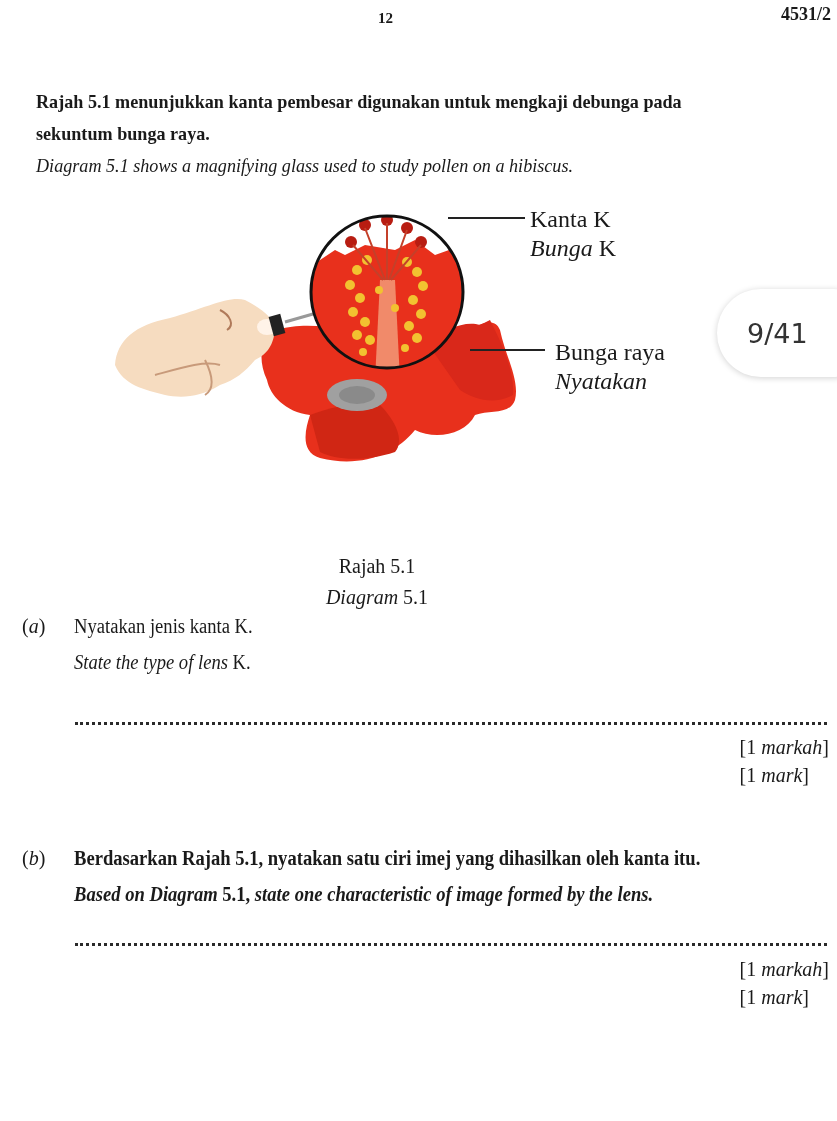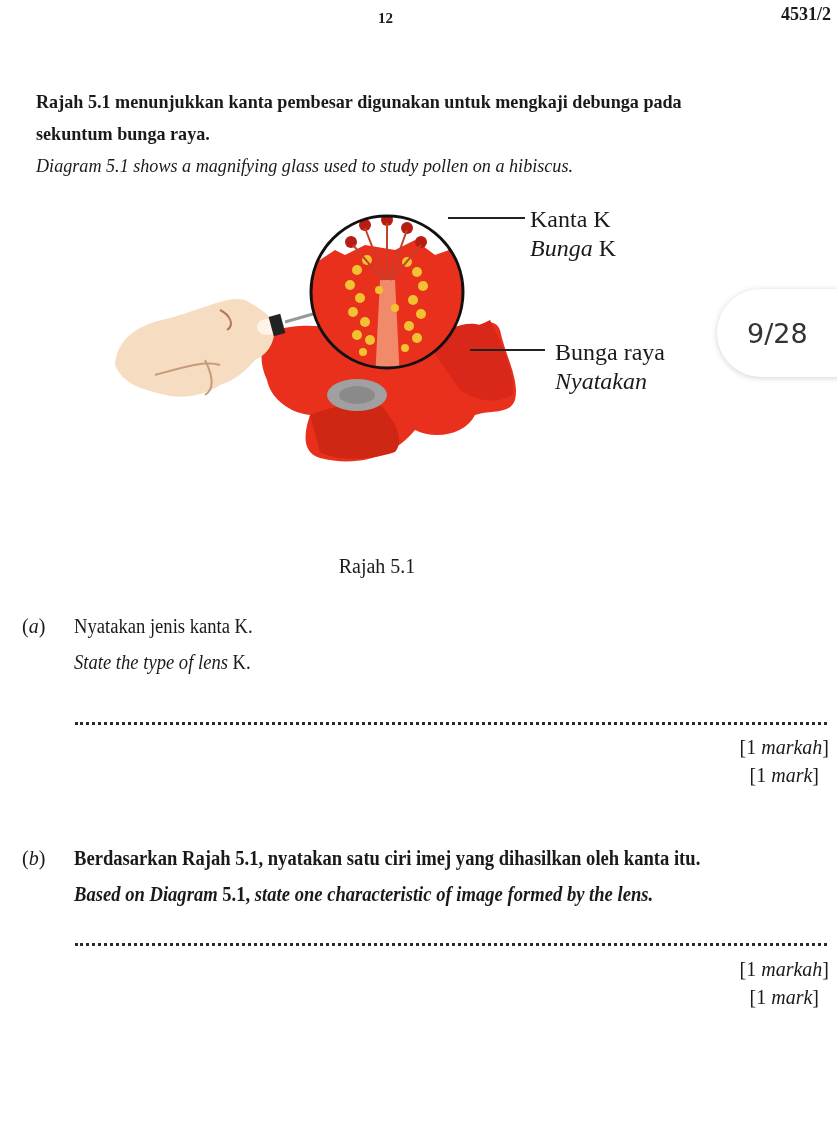--- a/index.html
+++ b/index.html
@@ -28,21 +28,21 @@
     .q .marker { position: absolute; left: 0; top: 0; }
     .q .marker i { font-style: italic; }
     .q .body { position: absolute; left: 52px; top: 0; white-space: nowrap; }
     .q .ms { display: block; font-weight: bold; transform: scaleX(0.93); transform-origin: left; }
     .q .en { display: block; font-style: italic; font-weight: bold; transform: scaleX(0.93); transform-origin: left; }
     .q .en .upright { font-style: normal; }
     .q-a { top: 608px; }
     .q-a .ms, .q-a .en { font-weight: normal; }
     .q-b { top: 840px; }
     .answer-line { left: 75px; width: 752px; height: 0; border-top: 3px dotted #2a2a2a; }
-    .marks { right: 8px; text-align: center; font-size: 20px; line-height: 28px; }
+    .marks { right: 8px; text-align: left; font-size: 20px; line-height: 28px; }
     .marks i { font-style: italic; }
     .pill {
       left: 717px; top: 289px; width: 160px; height: 88px;
       background: #ffffff; border-radius: 44px;
       box-shadow: 0 1px 6px rgba(0,0,0,0.18);
       display: flex; align-items: center; padding-left: 30px; box-sizing: border-box;
       font-family: "DejaVu Sans", "Liberation Sans", sans-serif; font-size: 27px; color: #333;
     }
   </style>
 </head>
@@ -129,20 +129,21 @@
   <span class="ms">Kanta K</span>
   <span class="en"><span>Bunga</span><span class="upright"> K</span></span>
 </div>
 <div class="abs label lbl-hib">
   <span class="ms">Bunga raya</span>
   <span class="en">Nyatakan</span>
 </div>
 
 <div class="abs caption">
   <div>Rajah 5.1</div>
+  <div class="en"><span>Diagram</span><span class="upright"> 5.1</span></div>
 </div>
 
 <div class="abs q q-a">
   <span class="marker"><span>(</span><i>a</i><span>)</span></span>
   <div class="body">
     <span class="ms">Nyatakan jenis kanta K.</span>
     <span class="en"><span>State the type of lens</span><span class="upright"> K.</span></span>
   </div>
 </div>
 <div class="abs answer-line" style="top:722px;"></div>
@@ -158,14 +159,14 @@
     <span class="en"><span>Based on Diagram</span><span class="upright"> 5.1, </span><span>state one characteristic of image formed by the lens.</span></span>
   </div>
 </div>
 <div class="abs answer-line" style="top:943px;"></div>
 <div class="abs marks" style="top:955px;">
   <div><span>[1 </span><i>markah</i><span>]</span></div>
   <div><span>[1 </span><i>mark</i><span>]</span></div>
 </div>
 
 <div class="abs pill">
-  <span>9/28</span>
+  <span>9/41</span>
 </div>
 
 </body></html>

